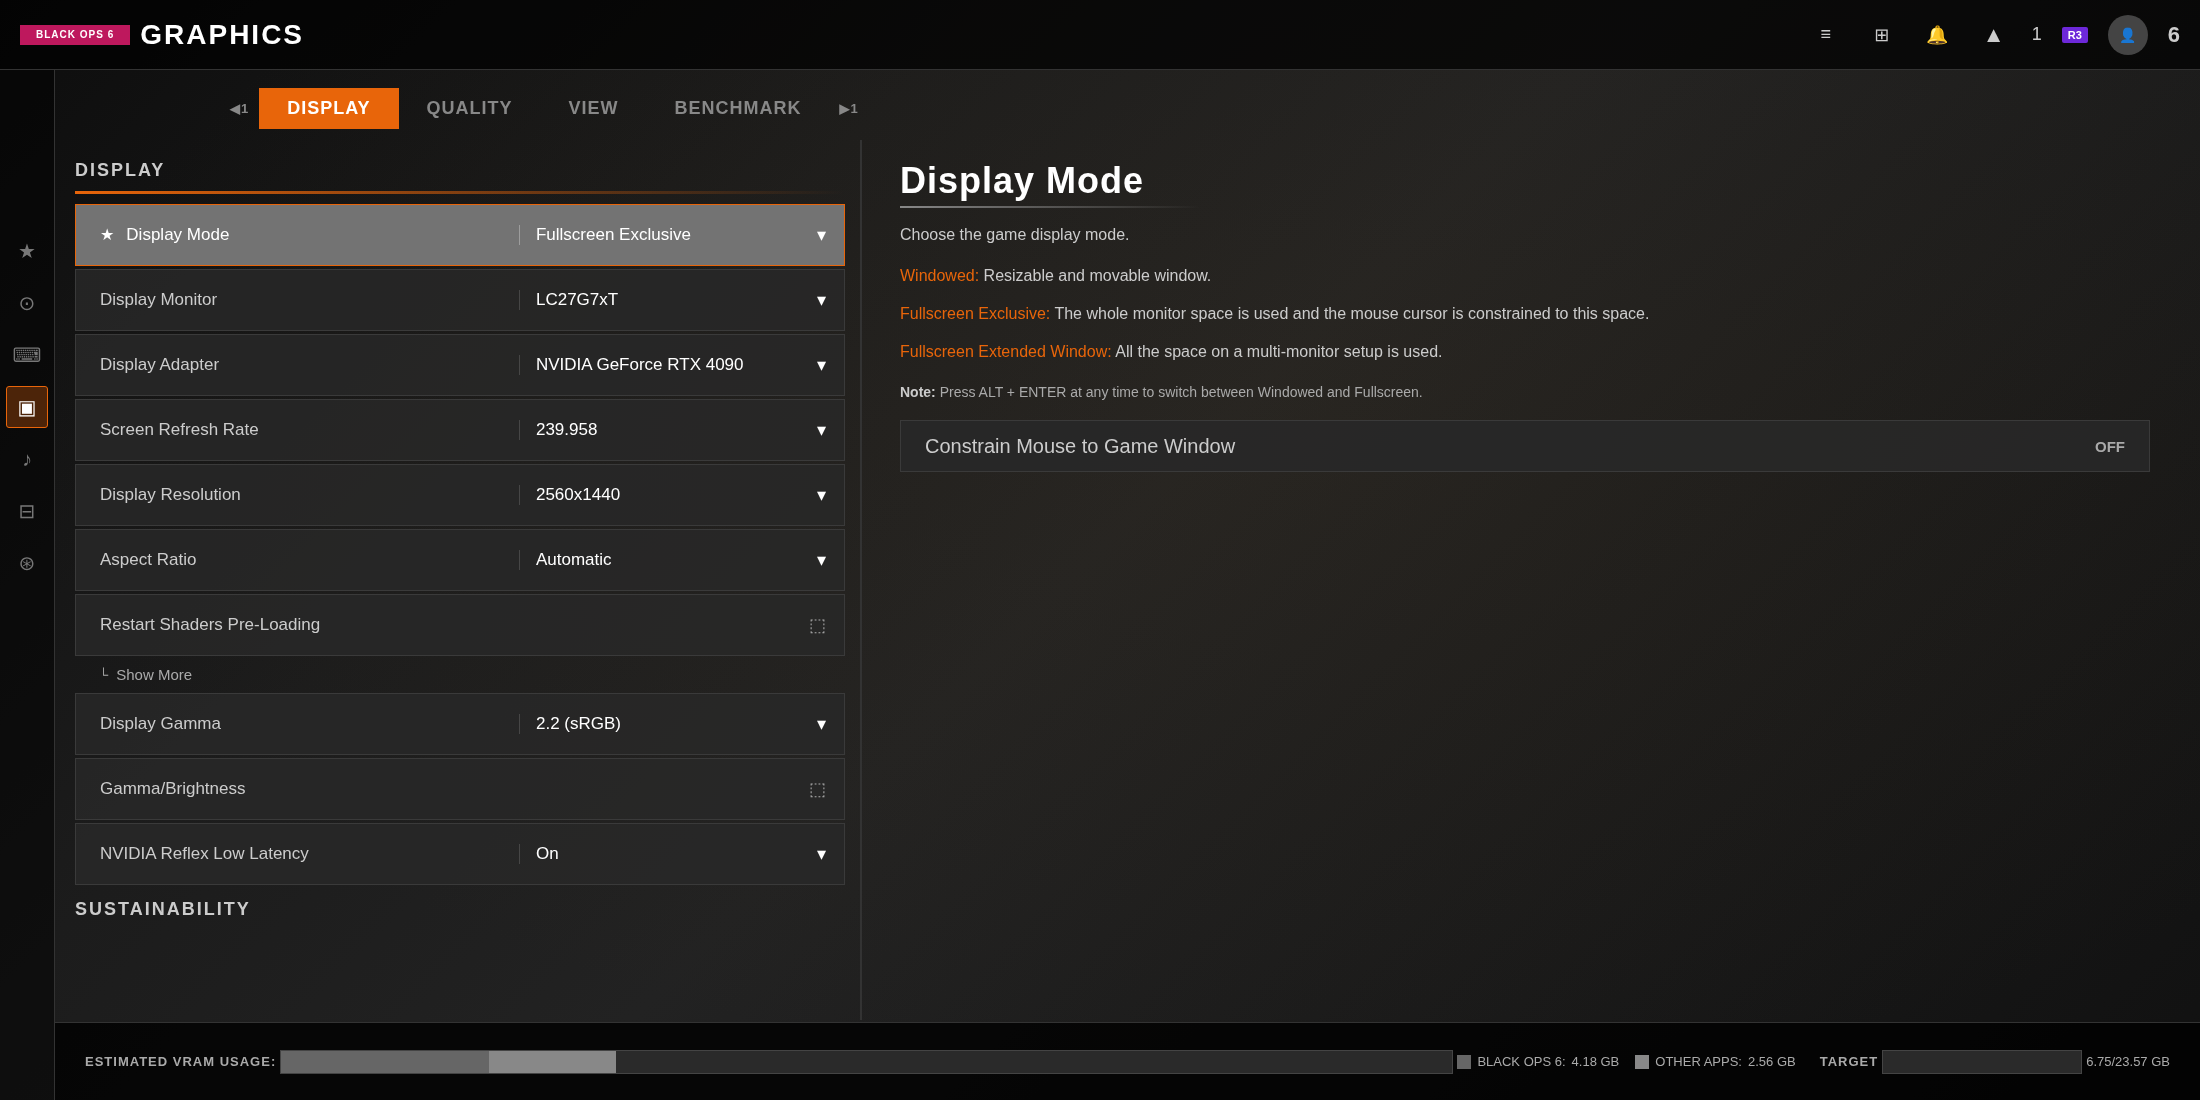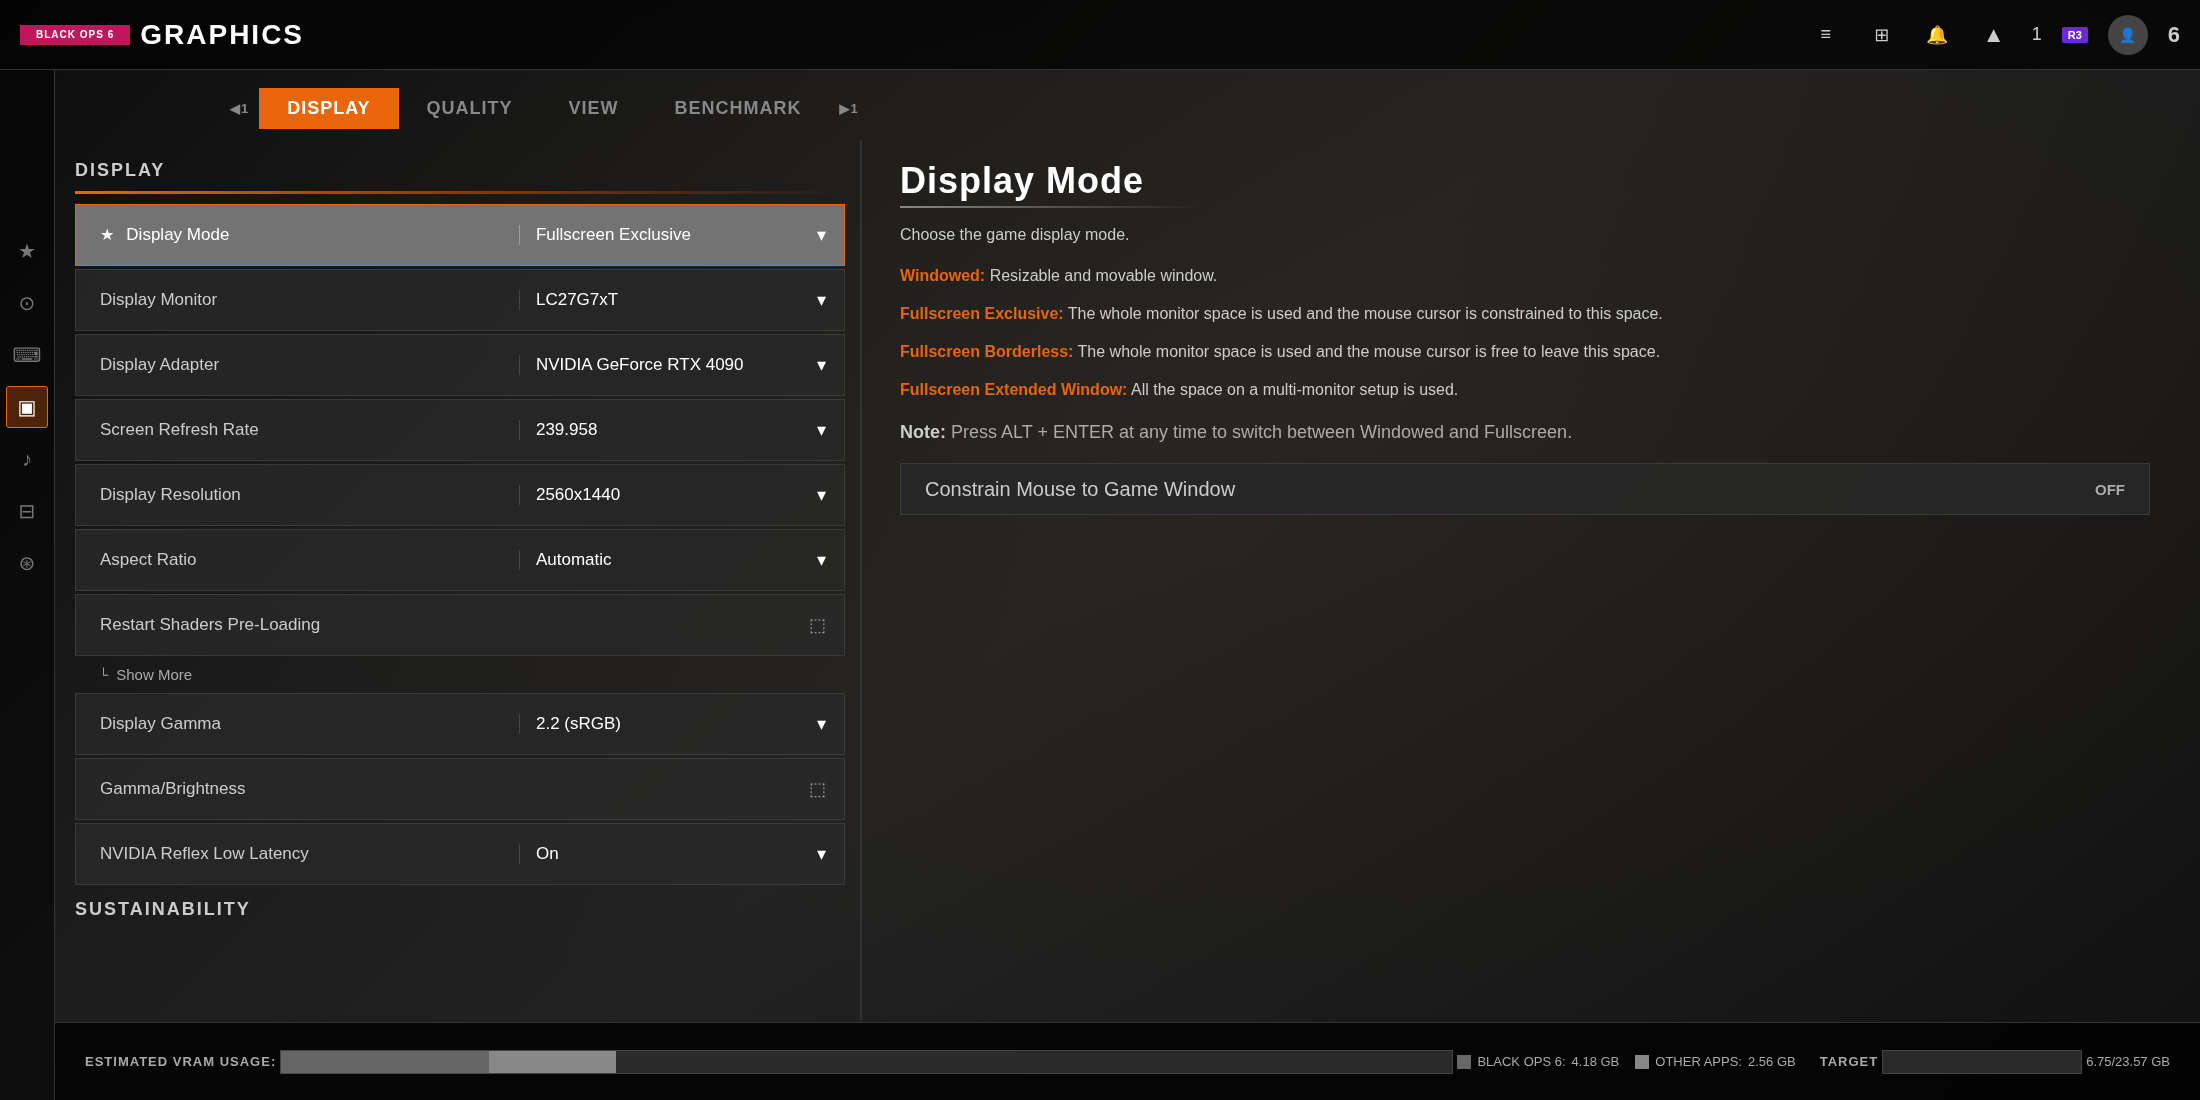--- a/index.html
+++ b/index.html
@@ -286,25 +286,25 @@
     }
 
     .info-option {
       font-size: 16px;
       color: #ccc;
       margin-bottom: 14px;
       line-height: 1.5;
     }
     .info-option-label {
       color: #e8650a;
-      font-weight: bold;
+      font-weight: normal;
     }
 
     .info-note {
-      font-size: 18px;
+      font-size: 14px;
       color: #aaa;
       margin-top: 20px;
       margin-bottom: 20px;
     }
     .info-note-bold {
       color: #ccc;
       font-weight: bold;
     }
 
     .related-settings-btn {
@@ -568,24 +568,20 @@
   <div class="info-option">
     <span class="info-option-label">Windowed:</span>
     <span> Resizable and movable window.</span>
   </div>
 
   <div class="info-option">
     <span class="info-option-label">Fullscreen Exclusive:</span>
     <span> The whole monitor space is used and the mouse cursor is constrained to this space.</span>
   </div>
 
-  <div class="info-option">
-    <span class="info-option-label">Fullscreen Borderless:</span>
-    <span> The whole monitor space is used and the mouse cursor is free to leave this space.</span>
-  </div>
 
   <div class="info-option">
     <span class="info-option-label">Fullscreen Extended Window:</span>
     <span> All the space on a multi-monitor setup is used.</span>
   </div>
 
   <div class="info-note">
     <span class="info-note-bold">Note:</span>
     <span> Press ALT + ENTER at any time to switch between Windowed and Fullscreen.</span>
   </div>

